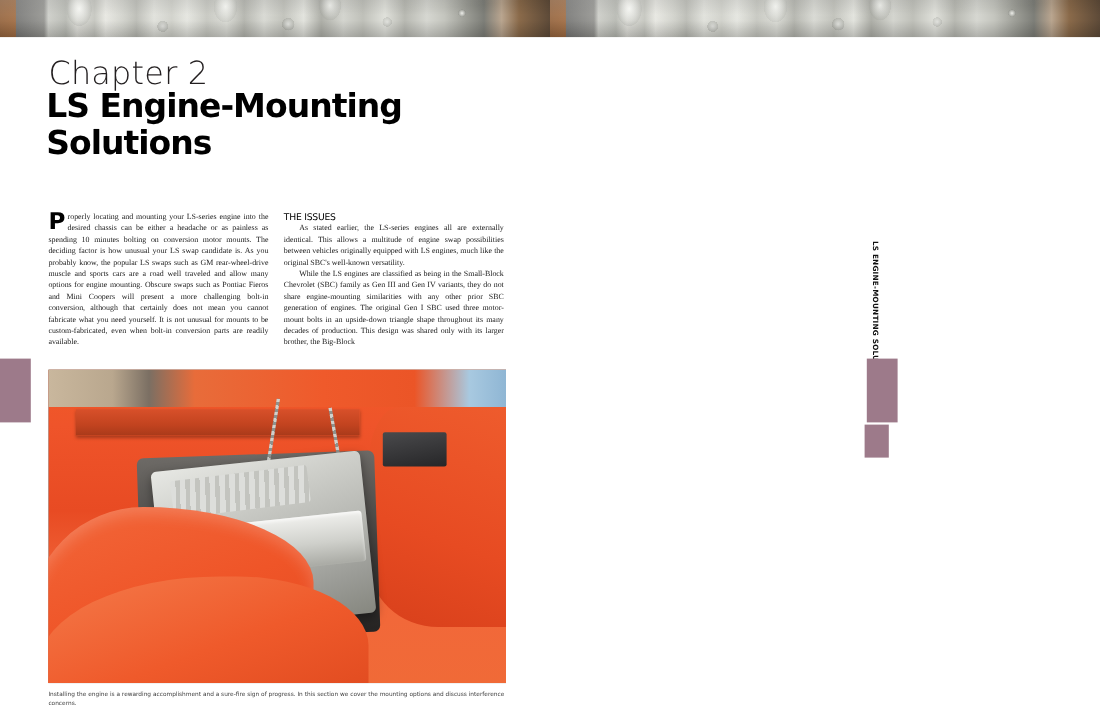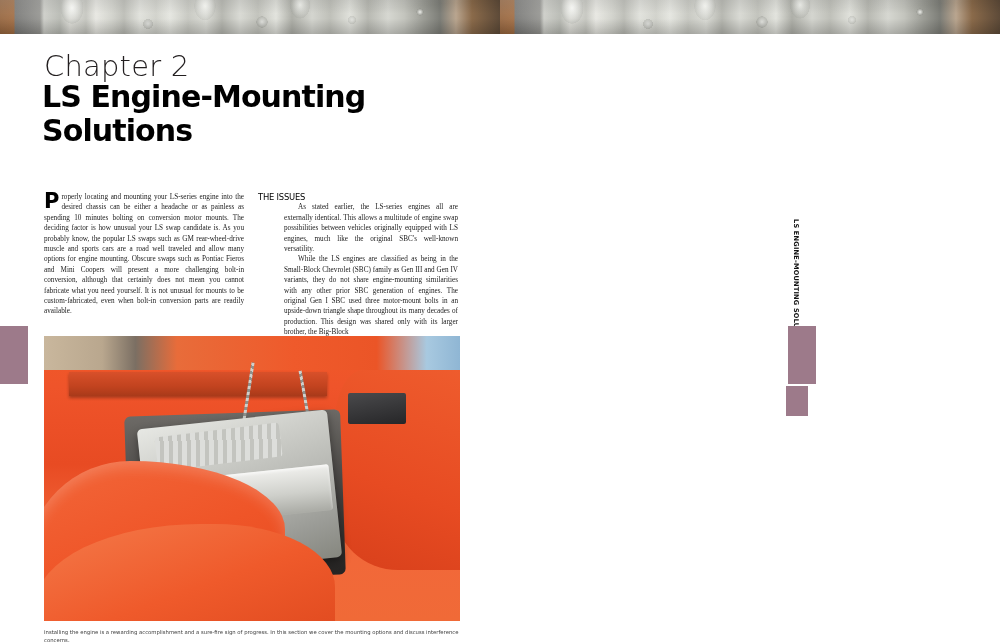--- a/index.html
+++ b/index.html
@@ -126,21 +126,21 @@
     position: absolute;
     font-family: "Liberation Serif", serif;
     font-size: 7.2px;
     line-height: 10.4px;
     color: #1a1a1a;
     text-align: justify;
     text-justify: inter-word;
     hyphens: auto;
   }
   .col p { margin: 0; }
-  .col p + p { text-indent: 14px; margin-left: 26px; }
+  .col p + p { text-indent: 14px; }
 
   .col.l1 { left: 44px;  top: 158px; width: 200px; }
   .col.l2 { left: 258px; top: 158px; width: 200px; }
 
   .subhead {
     font-family: "DejaVu Sans", sans-serif;
     font-weight: normal;
     font-size: 8.4px;
     letter-spacing: -0.2px;
     color: #000;

